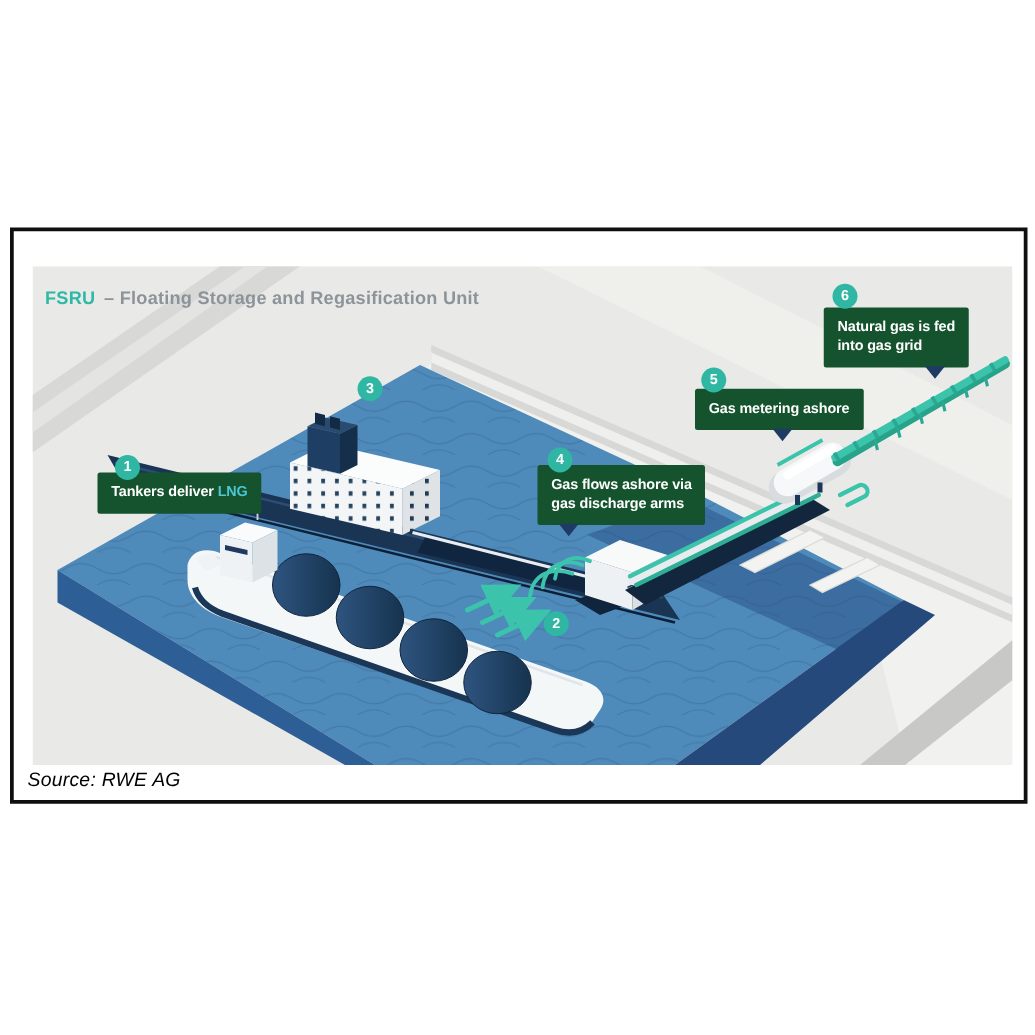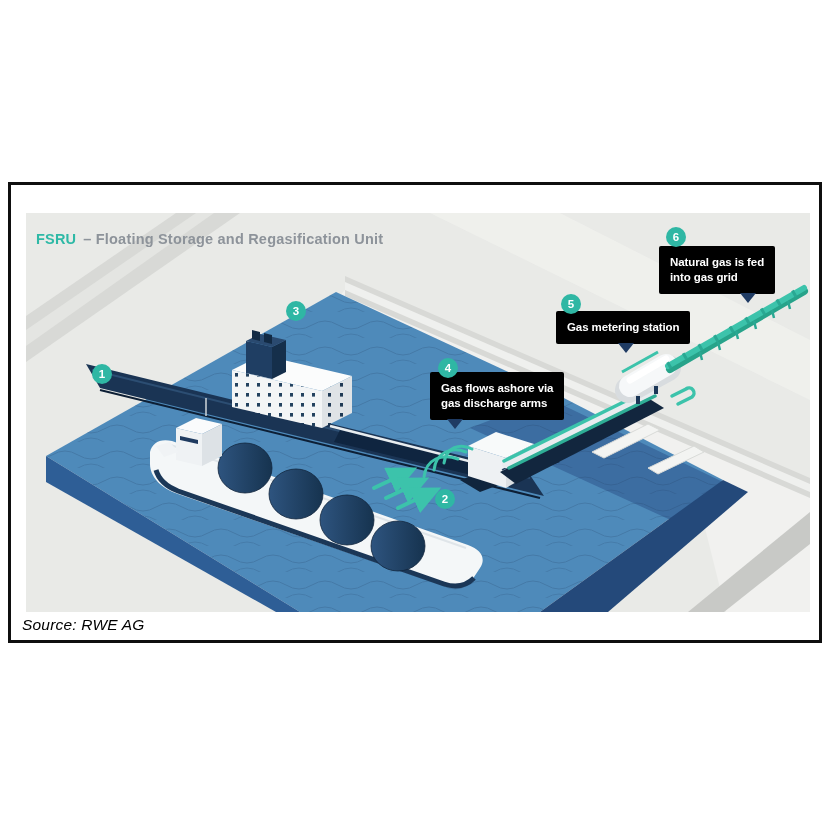--- a/index.html
+++ b/index.html
@@ -8,21 +8,21 @@
   .frame{position:absolute;left:8px;top:182px;width:814px;height:461px;
          border:3px solid #0f0f0f;background:#ffffff;box-sizing:border-box;}
   .fig-title{position:absolute;left:8px;top:188px;width:814px;text-align:center;
          font-size:19px;font-weight:bold;color:#111;letter-spacing:.2px;}
   .scene{position:absolute;left:26px;top:213px;width:784px;height:399px;}
   .scene svg{display:block;}
   .legend{position:absolute;left:36px;top:228px;font-size:14.5px;font-weight:600;
          color:#8d939a;line-height:22px;letter-spacing:.2px;}
   .legend .term{color:#2eb9a6;}
   .legend .def{margin-left:7px;}
-  .callout{position:absolute;background:#000000;color:#ffffff;font-size:11.5px;
+  .callout{position:absolute;background:#14532d;color:#ffffff;font-size:11.5px;
          font-weight:bold;line-height:15px;padding:9px 11px;border-radius:2px;
          letter-spacing:-.1px;width:max-content;z-index:4;}
   .accent-cyan{color:#4bc7d4;}
   .accent-teal{color:#39c0ae;}
   .chip{position:absolute;width:20px;height:20px;border-radius:50%;background:#2fb7a4;
          color:#fff;font-size:11.5px;font-weight:bold;display:flex;align-items:center;
          justify-content:center;z-index:5;}
   .tail{position:absolute;width:0;height:0;border-left:8px solid transparent;
          border-right:8px solid transparent;border-top:10px solid #1f3b63;z-index:4;}
   .source{position:absolute;left:22px;top:616px;font-size:15.5px;font-style:italic;
@@ -178,35 +178,38 @@
       <line x1="398" y1="508" x2="434" y2="491" marker-end="url(#ah)"></line>
     </g>
   </svg>
   </div>
 
   <div class="legend">
     <div><span class="term">FSRU</span><span class="def">– Floating Storage and Regasification Unit</span></div>
   </div>
 
   <div class="chip" style="left:92px;top:364px">1</div>
+  <div class="callout" style="left:78px;top:378px">
+    <div><span>Tankers deliver </span><span class="accent-cyan">LNG</span></div>
+  </div>
 
   <div class="chip" style="left:435px;top:489px">2</div>
 
   <div class="chip" style="left:286px;top:301px">3</div>
 
   <div class="chip" style="left:438px;top:358px">4</div>
   <div class="callout" style="left:430px;top:372px">
     <div><span>Gas flows ashore via</span></div>
     <div><span>gas discharge arms</span></div>
   </div>
   <div class="tail" style="left:447px;top:419px"></div>
 
   <div class="chip" style="left:561px;top:294px">5</div>
   <div class="callout" style="left:556px;top:311px">
-    <div><span>Gas metering station</span></div>
+    <div><span>Gas metering ashore</span></div>
   </div>
   <div class="tail" style="left:618px;top:343px"></div>
 
   <div class="chip" style="left:666px;top:227px">6</div>
   <div class="callout" style="left:659px;top:246px">
     <div><span>Natural gas is fed</span></div>
     <div><span>into gas grid</span></div>
   </div>
   <div class="tail" style="left:740px;top:293px"></div>
 

